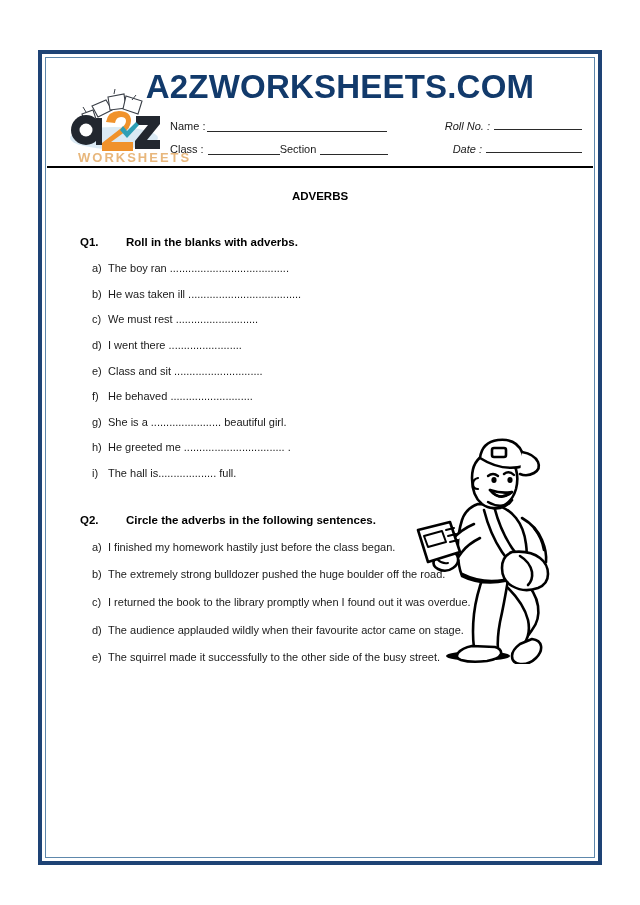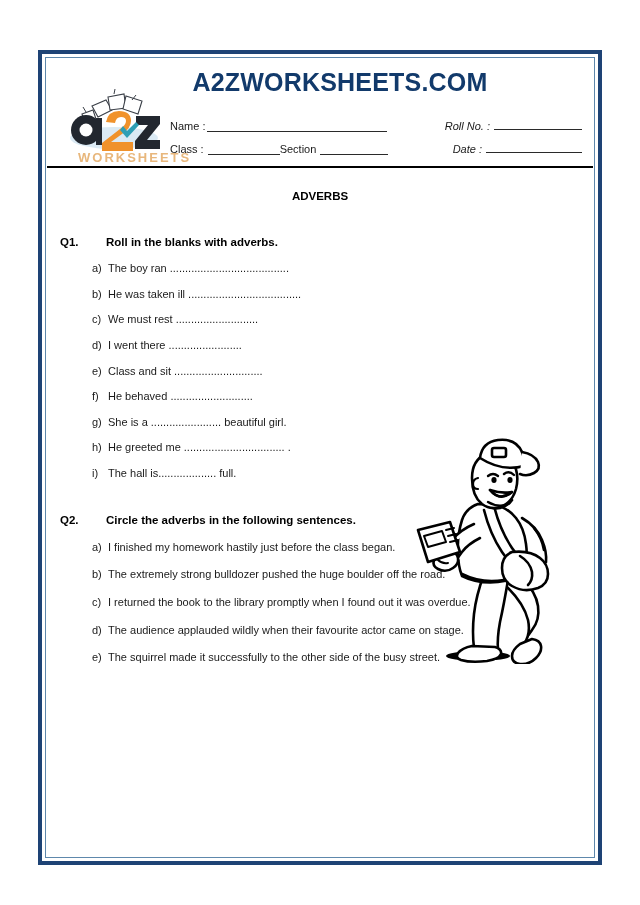--- a/index.html
+++ b/index.html
@@ -43,21 +43,21 @@
     box-sizing: border-box;
   }
 
   
   .header {
     position: relative;
     height: 108px;
   }
   .brand-title {
     text-align: center;
-    font-size: 25px;
+    font-size: 33px;
     font-weight: bold;
     color: #123a6b;
     letter-spacing: 0.2px;
     padding-top: 10px;
     padding-left: 40px;
   }
 
   
   .logo {
     position: absolute;
@@ -141,20 +141,21 @@
     position: relative;
     padding: 0 14px;
   }
 
   .question-block { margin-top: 34px; }
   .q-head {
     display: flex;
     font-size: 11.5px;
     font-weight: bold;
     color: #000;
+    margin-left: 20px;
   }
   .q-num { width: 46px; flex: 0 0 46px; }
   .q-text { flex: 1; }
 
   .items { margin-top: 14px; }
   .item {
     display: flex;
     font-size: 11px;
     color: #1a1a1a;
     margin-bottom: 13px;

